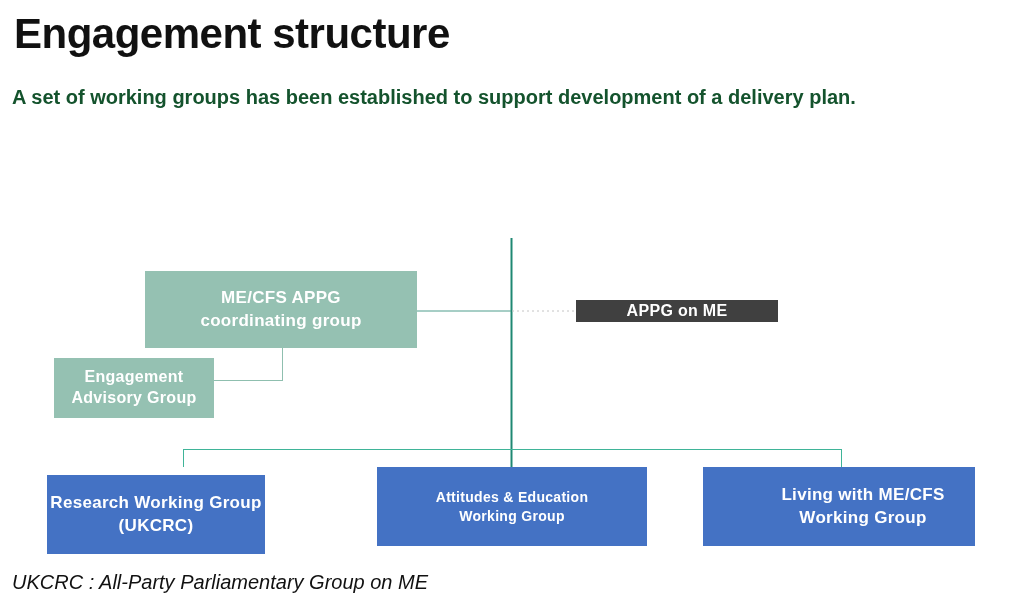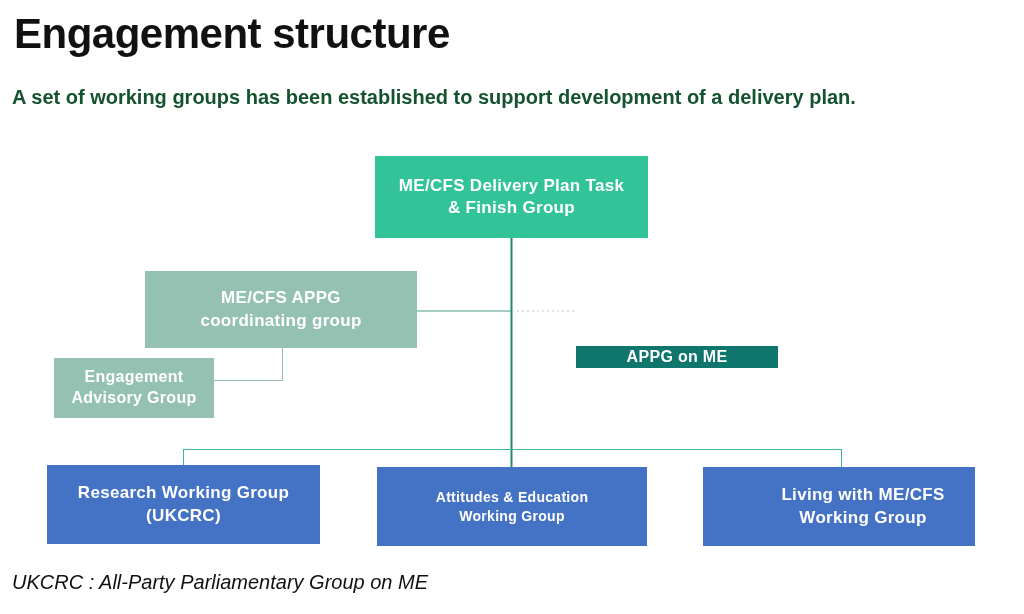--- a/index.html
+++ b/index.html
@@ -55,21 +55,21 @@
     color: #ffffff;
     font-weight: 600;
     letter-spacing: 0.3px;
     white-space: pre-line;
     line-height: 1.3;
   }
   .node-task      { left: 375px; top: 156px; width: 273px; height: 82px; font-size: 17px; }
   .node-coord     { left: 145px; top: 271px; width: 272px; height: 77px; font-size: 17px; }
   .node-engage    { left:  54px; top: 358px; width: 160px; height: 60px; font-size: 16px; }
   .node-appg      { left: 576px; top: 300px; width: 202px; height: 22px; font-size: 16px; line-height: 22px; }
-  .node-research  { left:  47px; top: 465px; width: 273px; height: 79px; font-size: 17px; }
+  .node-research  { left:  47px; top: 475px; width: 218px; height: 79px; font-size: 17px; }
   .node-attitudes { left: 377px; top: 467px; width: 270px; height: 79px; font-size: 14px; }
   .node-living    { left: 703px; top: 467px; width: 272px; height: 79px; font-size: 17px; padding-left: 48px; }
 </style>
 </head>
 <body>
 
 <div class="page">
 
   <h1 class="title">Engagement structure</h1>
   <p class="subtitle">A set of working groups has been established to support development of a delivery plan.</p>
@@ -83,30 +83,28 @@
     <line x1="512" y1="311" x2="577" y2="311" stroke-width="1" stroke-dasharray="2 3" stroke="#C4C4C4"></line>
 
     <line x1="282.5" y1="348" x2="282.5" y2="381" stroke-width="1" stroke="#8FBFAF"></line>
     <line x1="283" y1="380.5" x2="214" y2="380.5" stroke-width="1" stroke="#8FBFAF"></line>
 
     <line x1="183" y1="449.5" x2="842" y2="449.5" stroke-width="1" stroke="#3FB498"></line>
     <line x1="183.5" y1="449" x2="183.5" y2="467" stroke-width="1" stroke="#3FB498"></line>
     <line x1="841.5" y1="449" x2="841.5" y2="467" stroke-width="1" stroke="#3FB498"></line>
   </svg>
 
-  <div class="node node-task" style="background-color: rgb(50, 195, 153);">ME/CFS Delivery Plan Task
-&amp; Finish Group</div>
 
   <div class="node node-coord" style="background-color: rgb(149, 193, 178);">ME/CFS APPG
 coordinating group</div>
 
   <div class="node node-engage" style="background-color: rgb(149, 193, 178);">Engagement
 Advisory Group</div>
 
-  <div class="node node-appg" style="background-color: #0f766e; margin-top: 46px;">APPG on ME</div>
+  <div class="node node-appg" style="background-color: #404040;">APPG on ME</div>
 
   <div class="node node-research" style="background-color: rgb(68, 114, 196);">Research Working Group
 (UKCRC)</div>
 
   <div class="node node-attitudes" style="background-color: rgb(68, 114, 196);">Attitudes &amp; Education
 Working Group</div>
 
   <div class="node node-living" style="background-color: rgb(68, 114, 196);">Living with ME/CFS
 Working Group</div>
 

